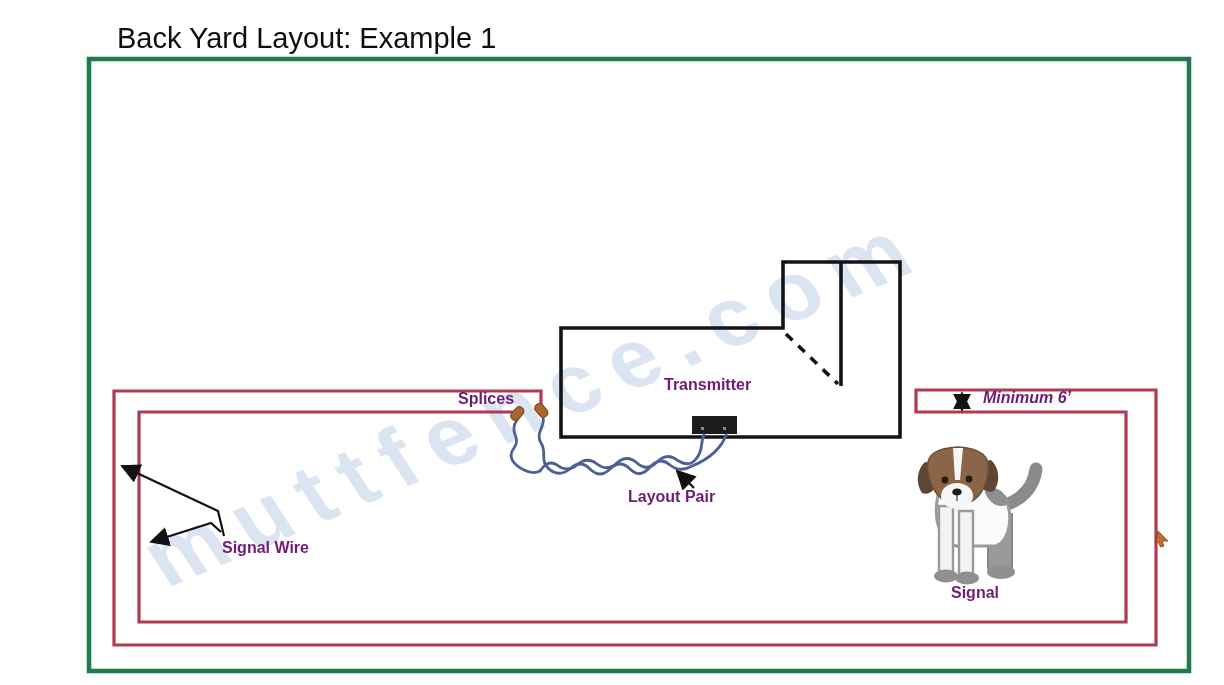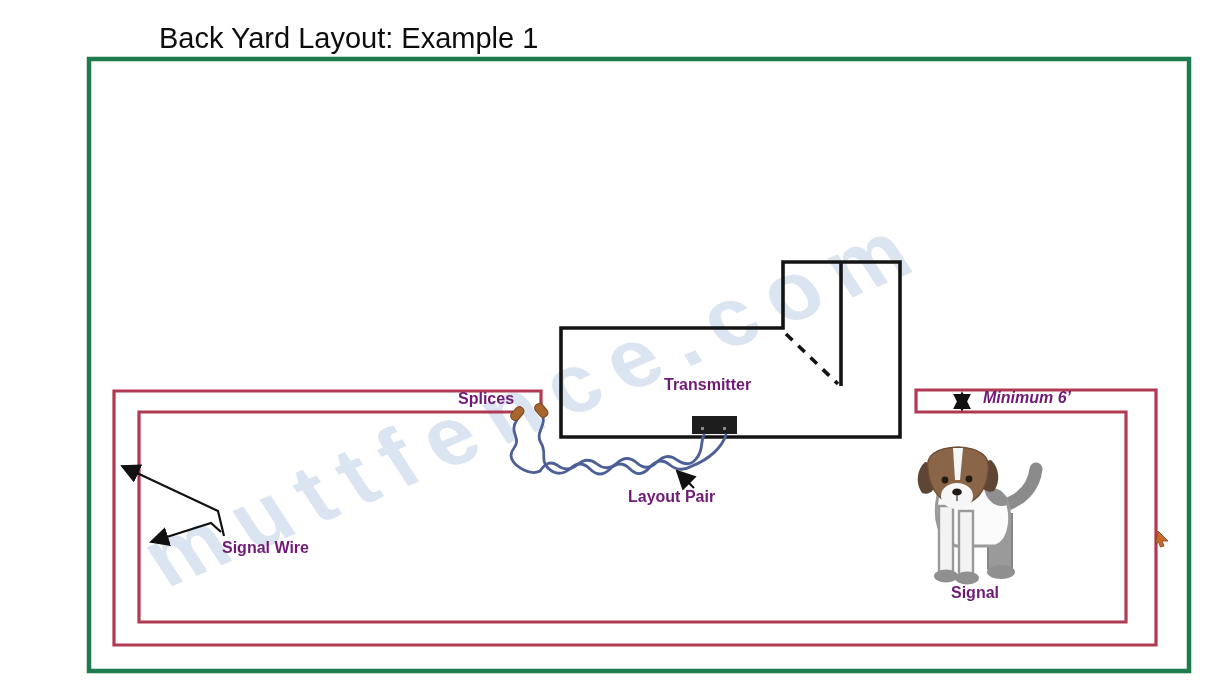--- a/index.html
+++ b/index.html
@@ -8,21 +8,21 @@
     background:#ffffff;font-family:"Liberation Sans",sans-serif;
   }
   .watermark{
     position:absolute;left:150px;top:518px;height:90px;line-height:90px;
     font-size:86px;font-weight:bold;letter-spacing:17px;color:#dbe4f1;
     white-space:nowrap;transform:rotate(-23deg) skewX(10deg);
     transform-origin:0 50%;user-select:none;z-index:1;
   }
   .title{
     position:absolute;left:117px;top:22px;font-size:29px;color:#0d0d0d;
-    z-index:5;white-space:nowrap;margin-left:42px;
+    z-index:5;white-space:nowrap;
   }
   svg.diagram{position:absolute;left:0;top:0;z-index:3;}
   .label{
     position:absolute;z-index:6;font-size:16px;font-weight:bold;
     color:#701a75;white-space:nowrap;
   }
   .lbl-splices{left:458px;top:390px;}
   .lbl-transmitter{left:664px;top:376px;}
   .lbl-twisted{left:628px;top:488px;}
   .lbl-signal{left:222px;top:539px;}

